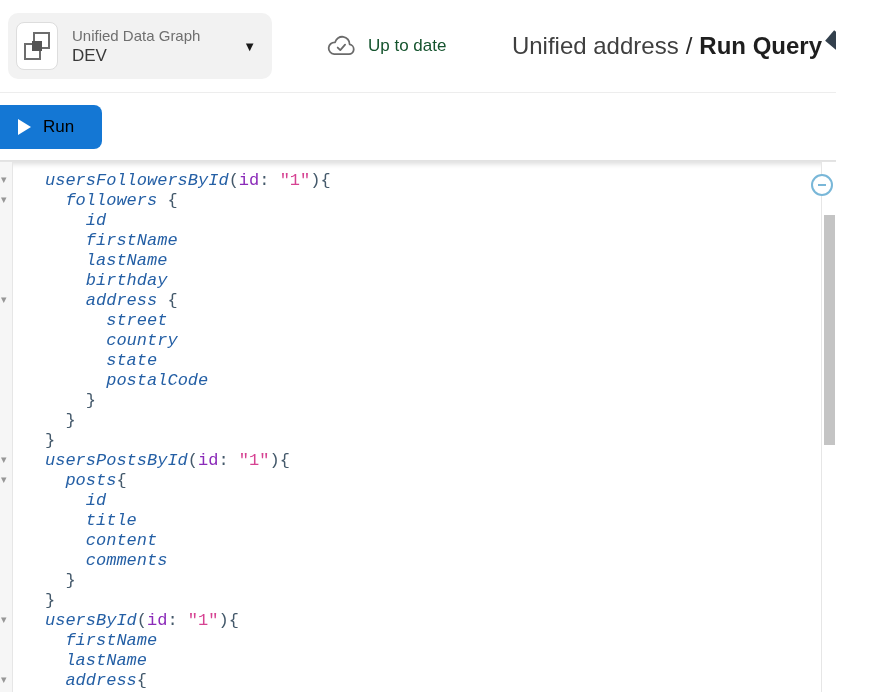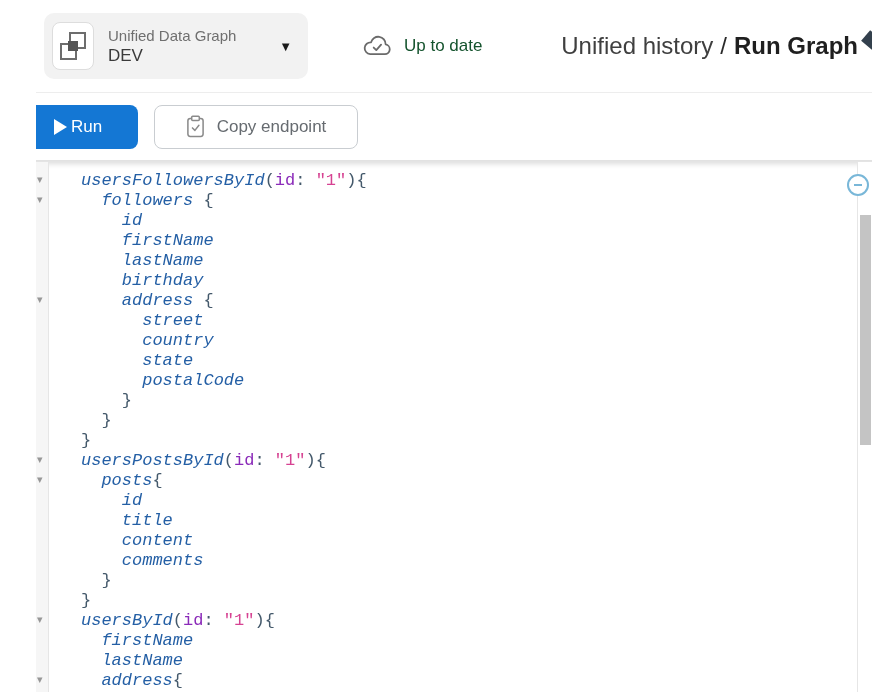--- a/index.html
+++ b/index.html
@@ -1,18 +1,18 @@
 <!DOCTYPE html>
 <html style="--accent: #1477d4; --field: #245fa5; --attr: #8b2bb9; --str: #d64292; --punc: #44596b;"><head>
 <meta charset="utf-8">
 <style>
   * { margin:0; padding:0; box-sizing:border-box; }
   html,body { background:#fff; }
   body { font-family:"Liberation Sans", sans-serif; width:890px; height:693px; overflow:hidden; }
-  .canvas { position:relative; width:836px; height:693px; background:#fff; overflow:hidden;margin-left:36px; }
+  .canvas { position:relative; width:836px; height:693px; background:#fff; overflow:hidden; }
 
   
   .topbar { position:relative; height:93px; background:#fff; border-bottom:1px solid #ededed;
             display:flex; align-items:center; }
   .project-selector { margin-left:8px; width:264px; height:66px; background:#f2f2f2;
             border-radius:10px; display:flex; align-items:center; cursor:pointer; position:relative; }
   .project-icon-box { width:42px; height:48px; background:#fff; border:1px solid #ddd;
             border-radius:8px; margin-left:8px; position:relative; }
   .sq-back { position:absolute; top:9px; right:7px; width:17px; height:17px; border:2px solid #6d6d6d; }
   .sq-front { position:absolute; bottom:9px; left:7px; width:17px; height:17px; border:2px solid #6d6d6d; }
@@ -32,22 +32,22 @@
   .breadcrumb .sep { color:#2a2a2a; }
   .edge-notch { position:absolute; right:-6px; top:33px; width:14px; height:14px;
                 background:#33404d; transform:rotate(40deg); }
 
   
   .toolbar { position:relative; height:68px; background:#fff; border-bottom:1px solid #e2e2e2;
              display:flex; align-items:center; }
   .btn { height:44px; display:flex; align-items:center; justify-content:center; gap:12px;
          font-size:17px; border-radius:8px; cursor:pointer; background:#fff;
          border:1px solid #c9cdd1; color:#666b70; }
-  .btn-run { width:102px; background:var(--accent); border:none; color:#ffffff;
-             border-radius:0 8px 8px 0; justify-content:flex-start; padding-left:18px; gap:4px; }
+  .btn-run { width:102px; background:var(--accent); border:none; color:#000000;
+             border-radius:0 8px 8px 0; justify-content:flex-start; padding-left:18px; gap:12px; }
   .play-icon { width:0; height:0; border-left:13px solid #fff; border-top:8px solid transparent;
                border-bottom:8px solid transparent; }
   .btn-copy { margin-left:16px; width:204px; }
   .btn-history { margin-left:16px; width:148px; }
 
   
   .editor { position:relative; height:531px; background:#fff; border-top:1px solid #e4e4e4;
             box-shadow:inset 0 5px 6px -4px rgba(0,0,0,0.18); overflow:hidden; }
   .gutter { position:absolute; left:0; top:0; bottom:0; width:13px; background:#f6f6f6;
             border-right:1px solid #e6e6e6; }
@@ -91,39 +91,31 @@
 
     <div class="sync">
       <svg width="31" height="24" viewBox="0 0 26 20" fill="none" stroke="#6a6a6a" stroke-width="1.5">
         <path d="M6.8 16.8 h12.4 a4.1 4.1 0 0 0 .6-8.15 A6.2 6.2 0 0 0 7.6 6.9 a4.9 4.9 0 0 0 -.8 9.9 z" stroke-linejoin="round"></path>
         <path d="M9.8 11.3 l2.2 2.2 l4-4.6" stroke-linecap="round" stroke-linejoin="round"></path>
       </svg>
       <span>Up to date</span>
     </div>
 
     <div class="breadcrumb">
-      <span class="crumb-section">Unified history</span>
+      <span class="crumb-section">Unified address</span>
       <span class="sep">/</span>
-      <span class="crumb-page">Run Graph</span>
+      <span class="crumb-page">Run Query</span>
     </div>
     <div class="edge-notch"></div>
   </header>
 
   <div class="toolbar">
     <button class="btn btn-run">
       <span class="play-icon"></span>
       <span>Run</span>
-    </button>
-    <button class="btn btn-copy">
-      <svg width="19" height="23" viewBox="0 0 20 24" fill="none" stroke="#8a8a8a" stroke-width="1.6">
-        <rect x="2" y="3.5" width="16" height="19" rx="2.5"></rect>
-        <rect x="6" y="1.2" width="8" height="4.4" rx="1" fill="#ffffff"></rect>
-        <path d="M6.8 13.5 l2.6 2.6 l4.2-5.4" stroke-linecap="round" stroke-linejoin="round"></path>
-      </svg>
-      <span>Copy endpoint</span>
     </button>
   </div>
 
   <div class="editor">
     <div class="gutter" id="gutter">
         <div class="fold-arrow" style="top: 12px;">▾</div>
         <div class="fold-arrow" style="top: 32px;">▾</div>
         <div class="fold-arrow" style="top: 132px;">▾</div>
         <div class="fold-arrow" style="top: 292px;">▾</div>
         <div class="fold-arrow" style="top: 312px;">▾</div>

